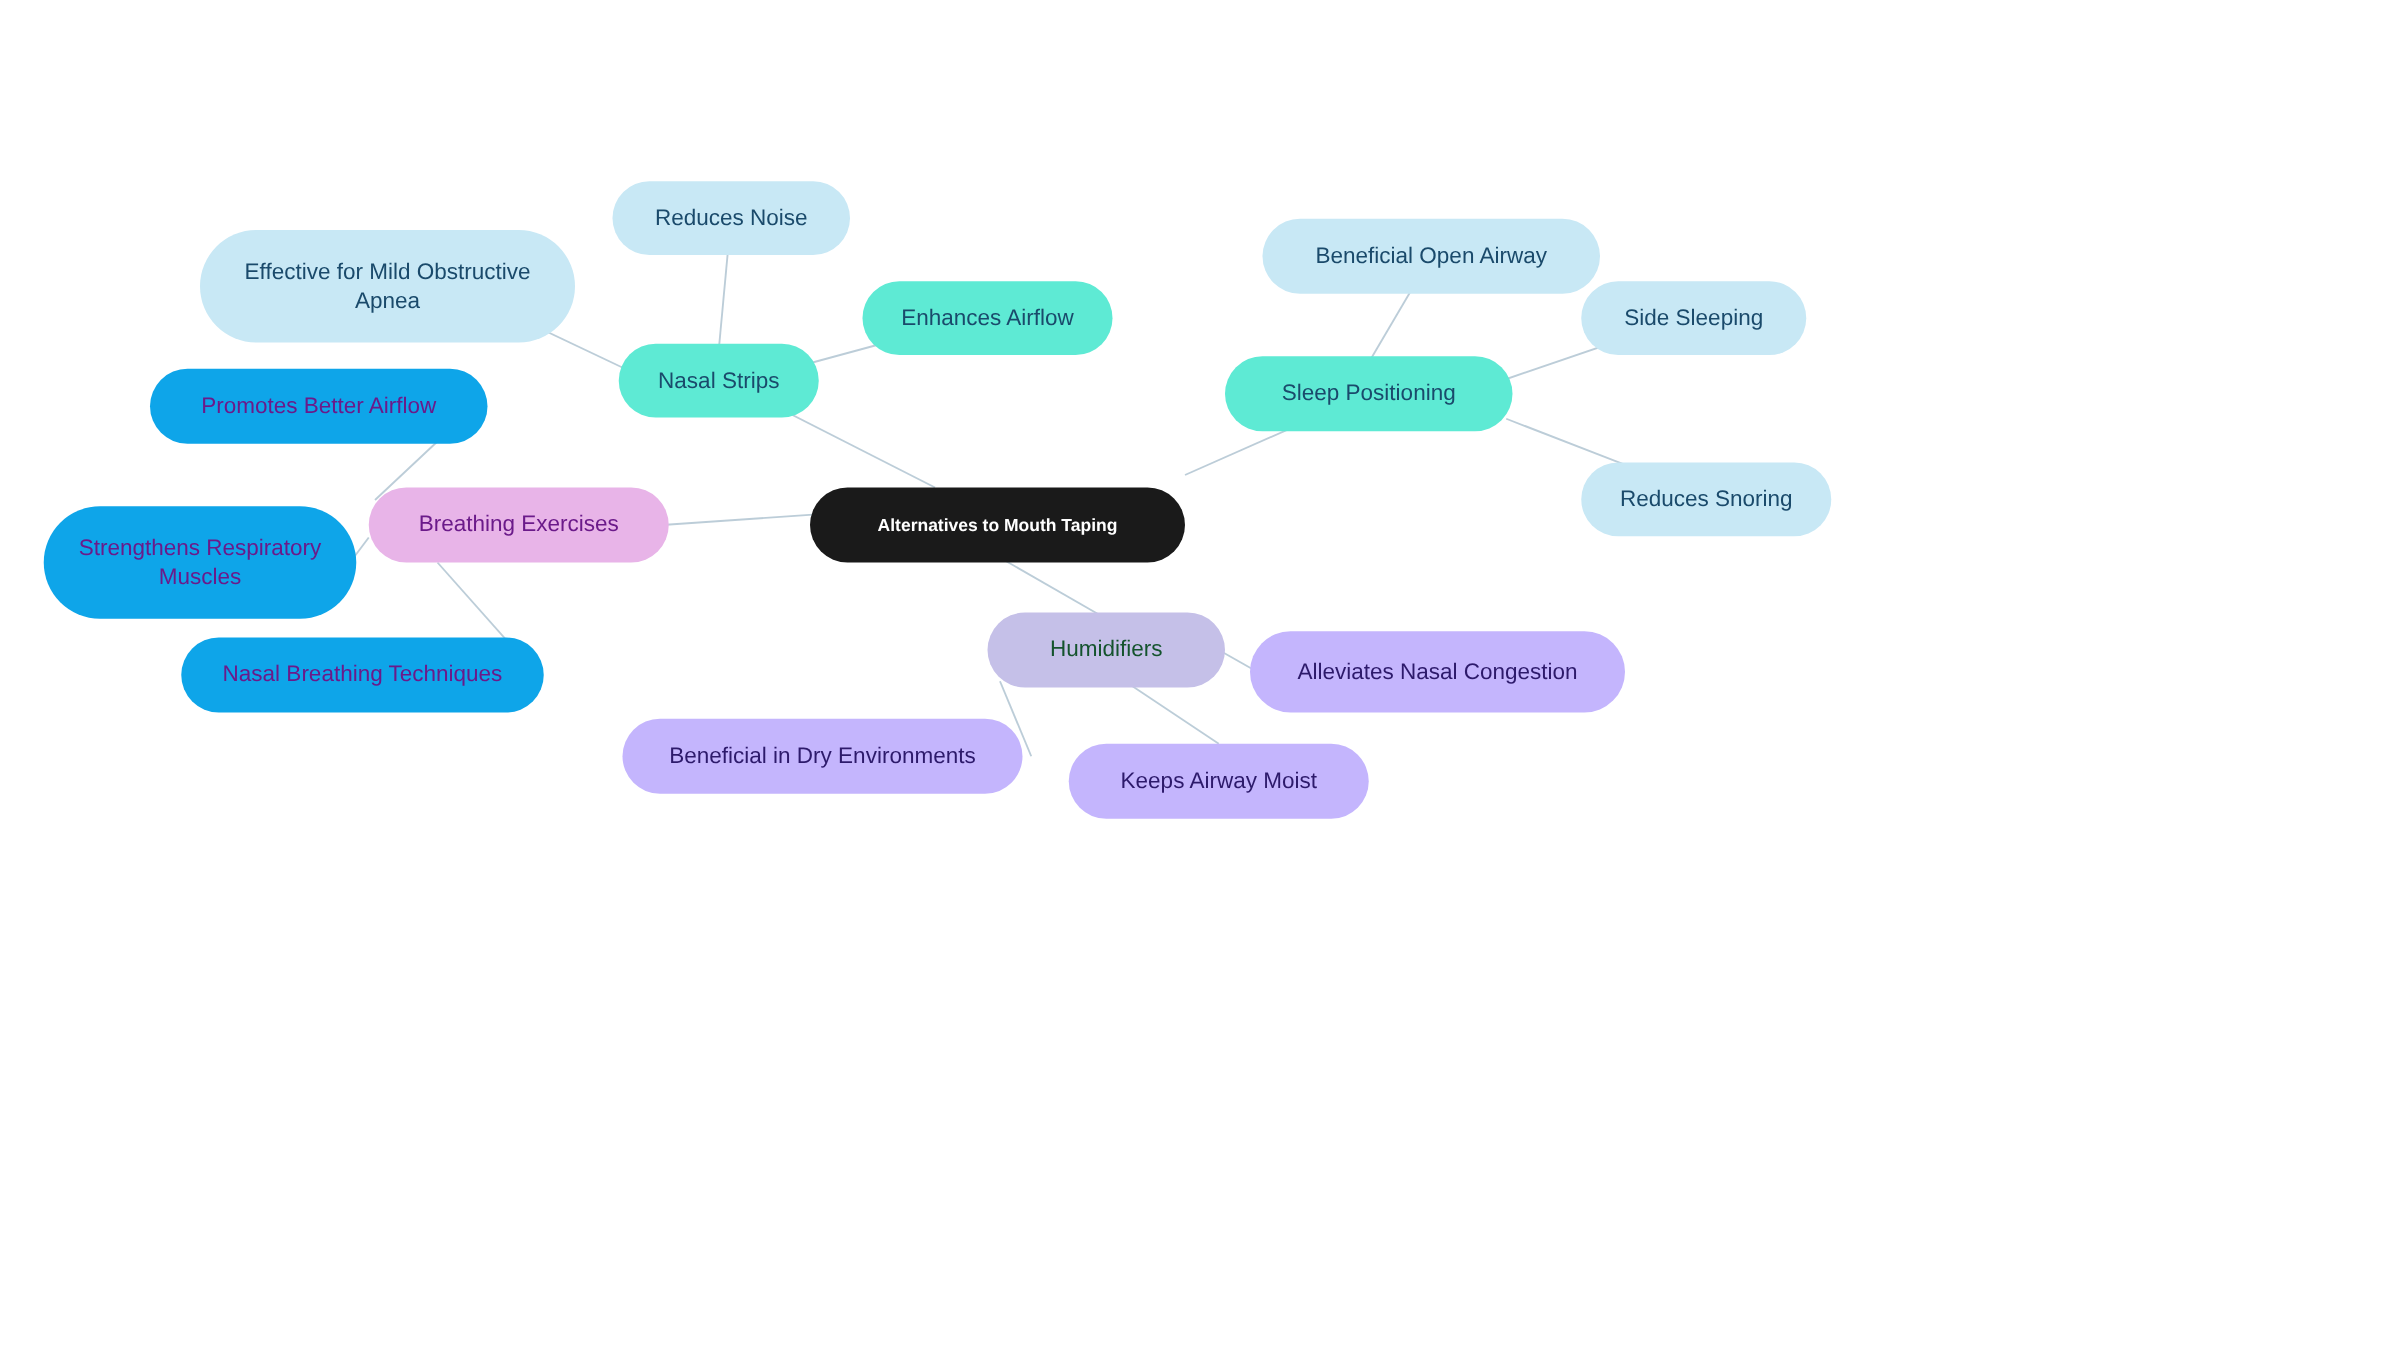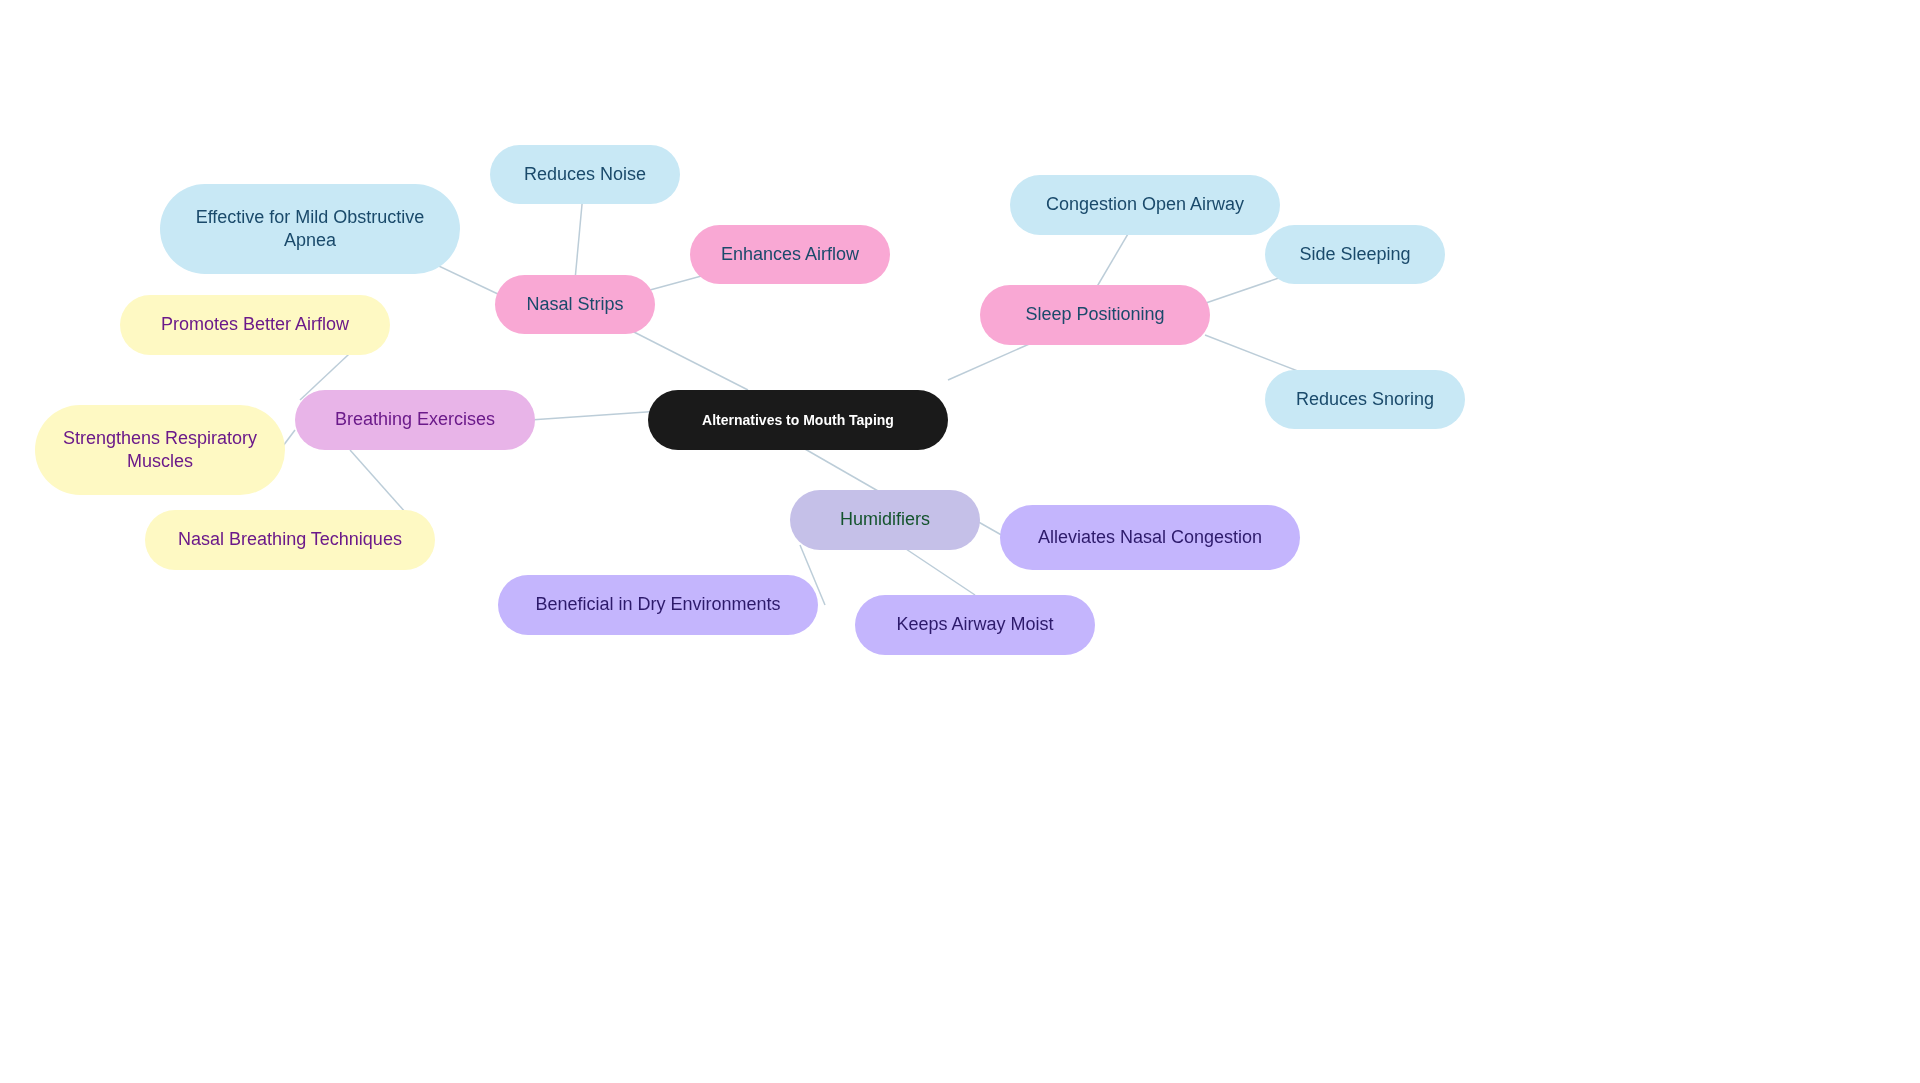--- a/index.html
+++ b/index.html
@@ -33,33 +33,33 @@
       line-height: 1.3;
     }
     .node-center {
       background: #1a1a1a;
       color: #ffffff;
       font-size: 14px;
       font-weight: 600;
       border-radius: 50px;
     }
     .node-blue {
-      background: #f9a8d4;
+      background: #5eead4;
       color: #1a4a6b;
     }
     .node-blue-light {
       background: #c8e8f5;
       color: #1a4a6b;
     }
     .node-pink {
       background: #e8b4e8;
       color: #6b1a8a;
     }
     .node-pink-light {
-      background: #fef9c3;
+      background: #0ea5e9;
       color: #6b1a8a;
     }
     .node-purple {
       background: #c5c0e8;
       color: #14532d;
     }
     .node-purple-light {
       background: #c4b5fd;
       color: #2d1a6b;
     }
@@ -86,21 +86,21 @@
     <line x1="900" y1="545" x2="975" y2="595" stroke="#a0b8c8" stroke-width="1.5" opacity="0.7"></line>
   </svg>
 
 <div id="mindmap-container">
     <div class="node node-center" style="left: 648px; top: 390px; width: 300px; height: 60px;">Alternatives to Mouth Taping</div>
     <div class="node node-blue" style="left: 495px; top: 275px; width: 160px; min-height: 55px;">Nasal Strips</div>
     <div class="node node-blue-light" style="left: 490px; top: 145px; width: 190px; min-height: 55px;">Reduces Noise</div>
     <div class="node node-blue" style="left: 690px; top: 225px; width: 200px; min-height: 55px;">Enhances Airflow</div>
     <div class="node node-blue-light" style="left: 160px; top: 160px; width: 300px; min-height: 90px; margin-top: 24px;">Effective for Mild Obstructive Apnea</div>
     <div class="node node-blue" style="left: 980px; top: 285px; width: 230px; min-height: 60px;">Sleep Positioning</div>
-    <div class="node node-blue-light" style="left: 1010px; top: 175px; width: 270px; min-height: 60px;">Congestion Open Airway</div>
+    <div class="node node-blue-light" style="left: 1010px; top: 175px; width: 270px; min-height: 60px;">Beneficial Open Airway</div>
     <div class="node node-blue-light" style="left: 1265px; top: 225px; width: 180px; min-height: 55px;">Side Sleeping</div>
     <div class="node node-blue-light" style="left: 1265px; top: 370px; width: 200px; min-height: 55px;">Reduces Snoring</div>
     <div class="node node-pink" style="left: 295px; top: 390px; width: 240px; min-height: 60px;">Breathing Exercises</div>
     <div class="node node-pink-light" style="left: 120px; top: 295px; width: 270px; min-height: 60px;">Promotes Better Airflow</div>
     <div class="node node-pink-light" style="left: 35px; top: 405px; width: 250px; min-height: 90px;">Strengthens Respiratory Muscles</div>
     <div class="node node-pink-light" style="left: 145px; top: 510px; width: 290px; min-height: 60px;">Nasal Breathing Techniques</div>
     <div class="node node-purple" style="left: 790px; top: 490px; width: 190px; min-height: 60px;">Humidifiers</div>
     <div class="node node-purple-light" style="left: 1000px; top: 505px; width: 300px; min-height: 65px;">Alleviates Nasal Congestion</div>
     <div class="node node-purple-light" style="left: 498px; top: 575px; width: 320px; min-height: 60px;">Beneficial in Dry Environments</div>
     <div class="node node-purple-light" style="left: 855px; top: 595px; width: 240px; min-height: 60px;">Keeps Airway Moist</div>

